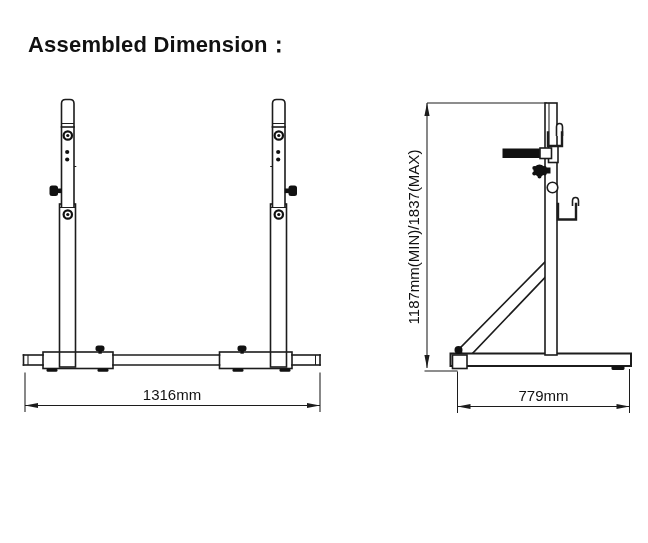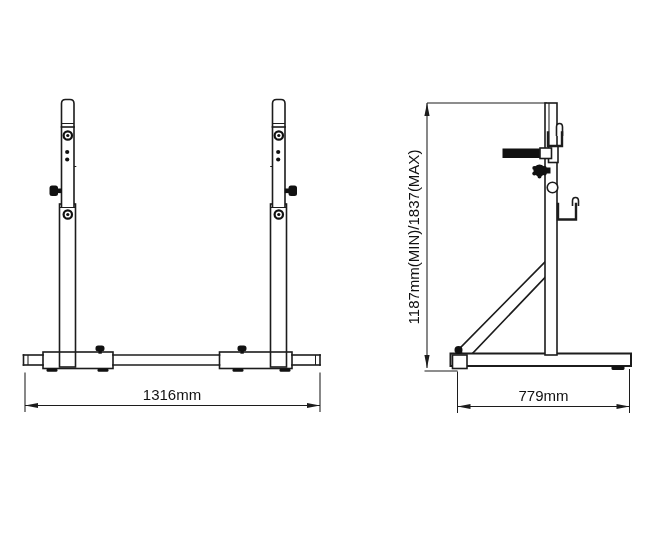--- a/index.html
+++ b/index.html
@@ -28,20 +28,21 @@
   text.dim {
     font-family:"Liberation Sans", sans-serif; font-size:15px;
     fill:var(--ink); stroke:none;
   }
 </style>
 </head>
 <body>
 
 <div class="page">
 
+  <div class="title">Assembled Dimension：</div>
 
   <svg class="diagram" width="648" height="543" viewBox="0 0 648 543">
 
     <g>
 
       <g>
         <rect class="fw" x="59.5" y="204" width="16" height="163"></rect>
         <path class="fw" d="M61.5 207 L61.5 103.5 Q61.5 99.5 65.5 99.5 L70 99.5 Q74 99.5 74 103.5 L74 207"></path>
         <line class="lnthin" x1="61.5" y1="123.5" x2="74" y2="123.5"></line>
         <line class="ln" x1="61.5" y1="127" x2="74" y2="127"></line>

